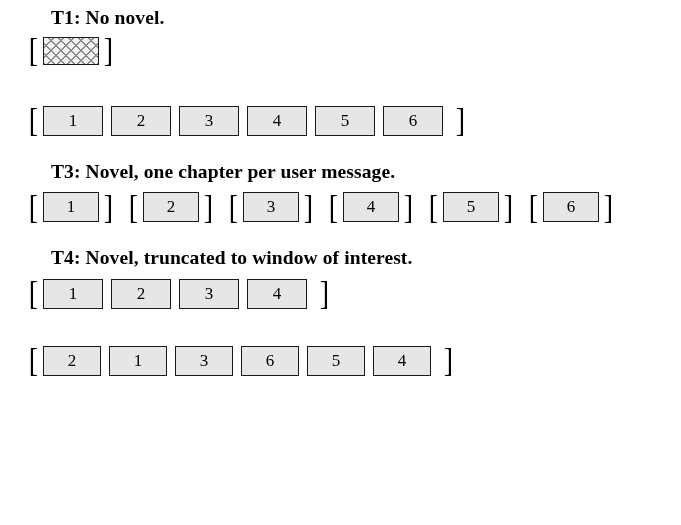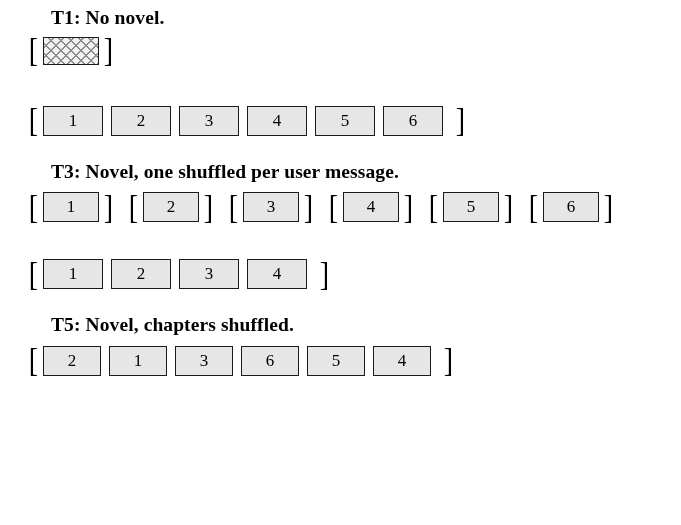--- a/index.html
+++ b/index.html
@@ -131,21 +131,21 @@
       <span class="chapter-box">2</span>
       <span class="chapter-box">3</span>
       <span class="chapter-box">4</span>
       <span class="chapter-box">5</span>
       <span class="chapter-box">6</span>
       <span class="bracket bracket-right">]</span>
     </div>
   </div>
 
   <div class="treatment-block" id="block-t3">
-    <div class="treatment-title">T3: Novel, one shuffled per user message.</div>
+    <div class="treatment-title">T3: Novel, one chapter per user message.</div>
     <div class="row group-t3">
       <span class="t3-unit">
         <span class="bracket bracket-left">[</span>
         <span class="chapter-box">1</span>
         <span class="bracket bracket-right">]</span>
       </span>
       <span class="t3-unit">
         <span class="bracket bracket-left">[</span>
         <span class="chapter-box">2</span>
         <span class="bracket bracket-right">]</span>
@@ -167,32 +167,32 @@
       </span>
       <span class="t3-unit">
         <span class="bracket bracket-left">[</span>
         <span class="chapter-box">6</span>
         <span class="bracket bracket-right">]</span>
       </span>
     </div>
   </div>
 
   <div class="treatment-block" id="block-t4">
+    <div class="treatment-title">T4: Novel, truncated to window of interest.</div>
     <div class="row">
       <span class="bracket bracket-left">[</span>
       <span class="chapter-box">1</span>
       <span class="chapter-box">2</span>
       <span class="chapter-box">3</span>
       <span class="chapter-box">4</span>
       <span class="bracket bracket-right">]</span>
     </div>
   </div>
 
   <div class="treatment-block" id="block-t5">
-    <div class="treatment-title">T5: Novel, chapters shuffled.</div>
     <div class="row">
       <span class="bracket bracket-left">[</span>
       <span class="chapter-box">2</span>
       <span class="chapter-box">1</span>
       <span class="chapter-box">3</span>
       <span class="chapter-box">6</span>
       <span class="chapter-box">5</span>
       <span class="chapter-box">4</span>
       <span class="bracket bracket-right">]</span>
     </div>

